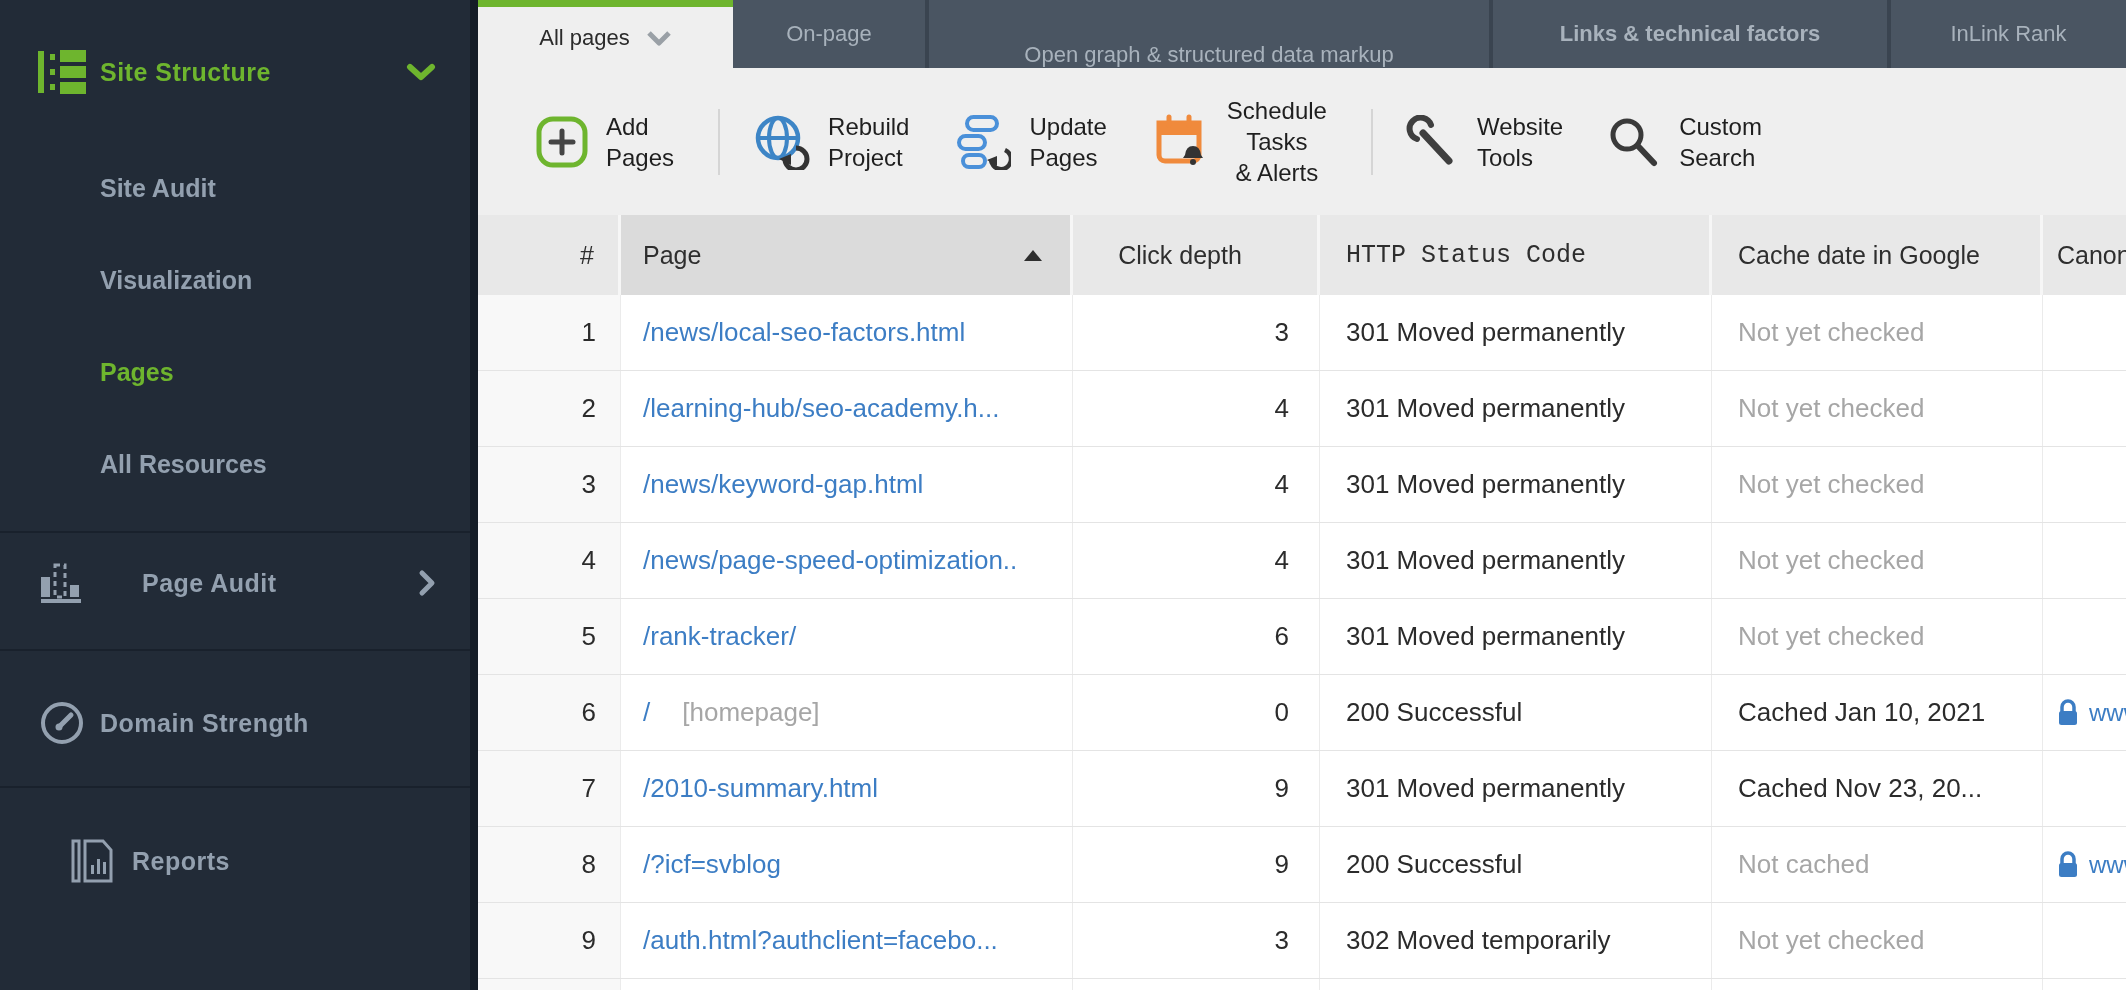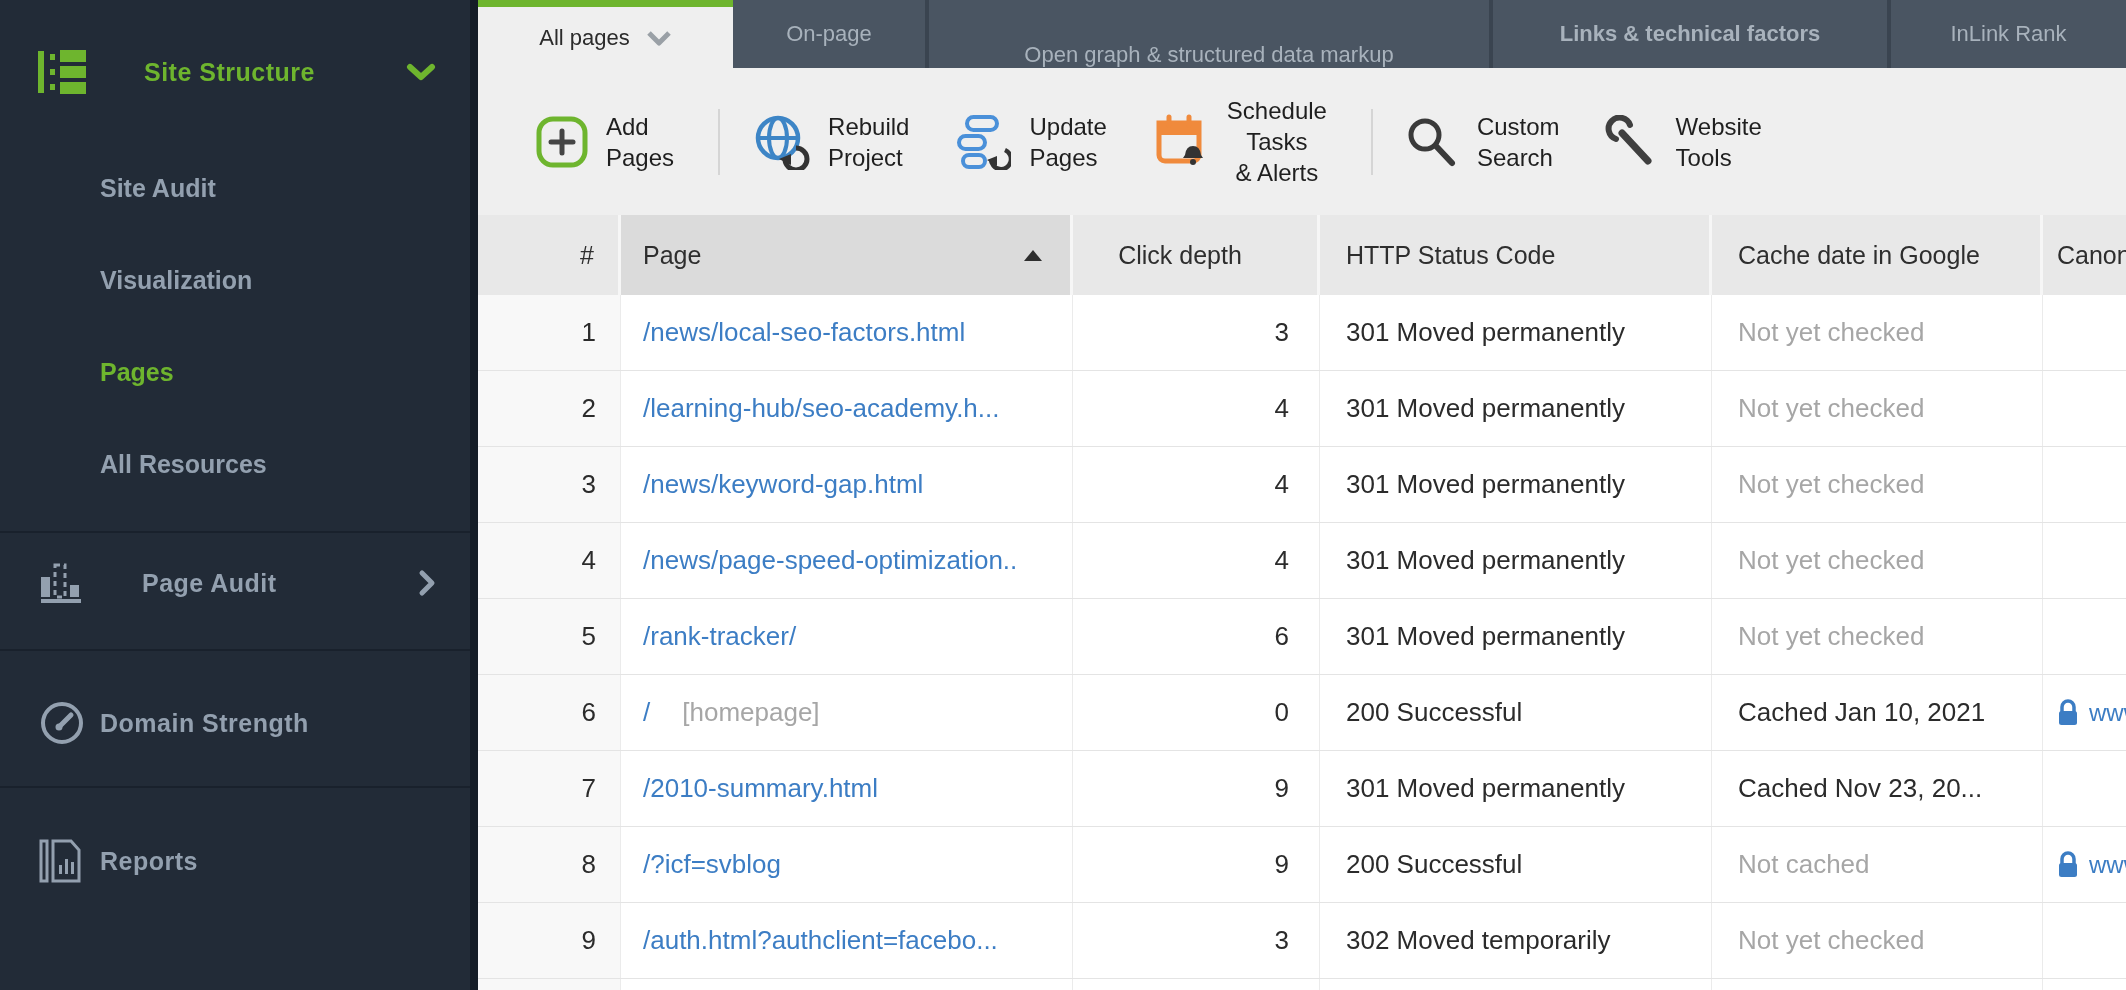--- a/index.html
+++ b/index.html
@@ -13,34 +13,34 @@
     background: #222b37; border-right: 8px solid #151d27;
     display: flex; flex-direction: column;
   }
   .side-item {
     display: flex; align-items: center; height: 64px;
     color: #93a0af; font-size: 25px; font-weight: 700; cursor: pointer;
     position: relative;
   }
   .side-item .sicon { width: 56px; margin-left: 34px; display: flex; align-items: center; justify-content: center; }
   .side-item .slabel { margin-left: 10px; letter-spacing: .5px; }
-  .side-item.header { margin-top: 40px; gap: 44px; }
+  .side-item.header { margin-top: 40px; }
   .side-item.header .slabel { color: #6eb52e; }
   .side-item.sub { padding-left: 100px; }
   .side-item.sub.first { margin-top: 52px; }
   .side-item.sub + .side-item.sub { margin-top: 28px; }
   .side-item .green { color: #6eb52e; }
   .chev-right, .chev-down { position: absolute; right: 34px; display: flex; }
   .divider { height: 2px; background: #19212c; width: 100%; }
   .div1 { margin-top: 35px; }
   .sec-item1 { margin-top: 18px; gap: 42px; }
   .div2 { margin-top: 34px; }
   .sec-item2 { margin-top: 40px; }
   .div3 { margin-top: 31px; }
-  .sec-item3 { margin-top: 41px; }
+  .sec-item3 { margin-top: 41px; margin-left: 32px; }
 
   
   .main { flex: 1 1 auto; display: flex; flex-direction: column; min-width: 0; }
 
   
   .tabs { height: 68px; display: flex; background: #4a5562; flex: 0 0 68px; }
   .tab {
     display: flex; align-items: center; justify-content: center;
     color: #a8b2bc; font-size: 22px; cursor: pointer; white-space: nowrap; overflow: hidden;
   }
@@ -271,54 +271,54 @@
         <span class="tlabel center">Schedule
 Tasks
 &amp; Alerts</span>
       </div>
 
       <div class="tool-sep"></div>
 
       <div class="tbtn">
         <span class="ticon">
           <svg width="54" height="54" viewBox="0 0 54 54">
+            <path d="M26 10 a11 11 0 1 0 -14 14" fill="none" stroke="#3f3f3f" stroke-width="6" stroke-linecap="round"></path>
+            <line x1="18" y1="18" x2="44" y2="46" stroke="#3f3f3f" stroke-width="7" stroke-linecap="round"></line>
+          </svg>
+        </span>
+        <span class="tlabel">Website
+Tools</span>
+      </div>
+
+      <div class="tbtn">
+        <span class="ticon">
+          <svg width="54" height="54" viewBox="0 0 54 54">
             <circle cx="20" cy="20" r="14" fill="none" stroke="#3a3a3a" stroke-width="5"></circle>
             <line x1="31" y1="31" x2="47" y2="48" stroke="#3a3a3a" stroke-width="6" stroke-linecap="round"></line>
           </svg>
         </span>
         <span class="tlabel">Custom
 Search</span>
-      </div>
-
-      <div class="tbtn">
-        <span class="ticon">
-          <svg width="54" height="54" viewBox="0 0 54 54">
-            <path d="M26 10 a11 11 0 1 0 -14 14" fill="none" stroke="#3f3f3f" stroke-width="6" stroke-linecap="round"></path>
-            <line x1="18" y1="18" x2="44" y2="46" stroke="#3f3f3f" stroke-width="7" stroke-linecap="round"></line>
-          </svg>
-        </span>
-        <span class="tlabel">Website
-Tools</span>
       </div>
     </div>
 
     <div class="grid">
 
       <div class="thead">
         <div class="th c1" style="justify-content:flex-end;padding-right:24px;">
             <span>#</span>
           </div>
         <div class="th c2 sorted" style="padding-left:22px;">
           <span>Page</span>
           <span class="sort-asc"></span>
         </div>
         <div class="th c3" style="justify-content:center;padding-right:30px;">
             <span>Click depth</span>
           </div>
-        <div class="th c4" style="padding-left:26px;">
+        <div class="th c4" style="padding-left:26px;font-family:Liberation Mono, monospace;">
             <span>HTTP Status Code</span>
           </div>
         <div class="th c5" style="padding-left:26px;">
             <span>Cache date in Google</span>
           </div>
         <div class="th c6" style="padding-left:14px;border-right:none;">
             <span>Canonical URL</span>
           </div>
       </div>
 

